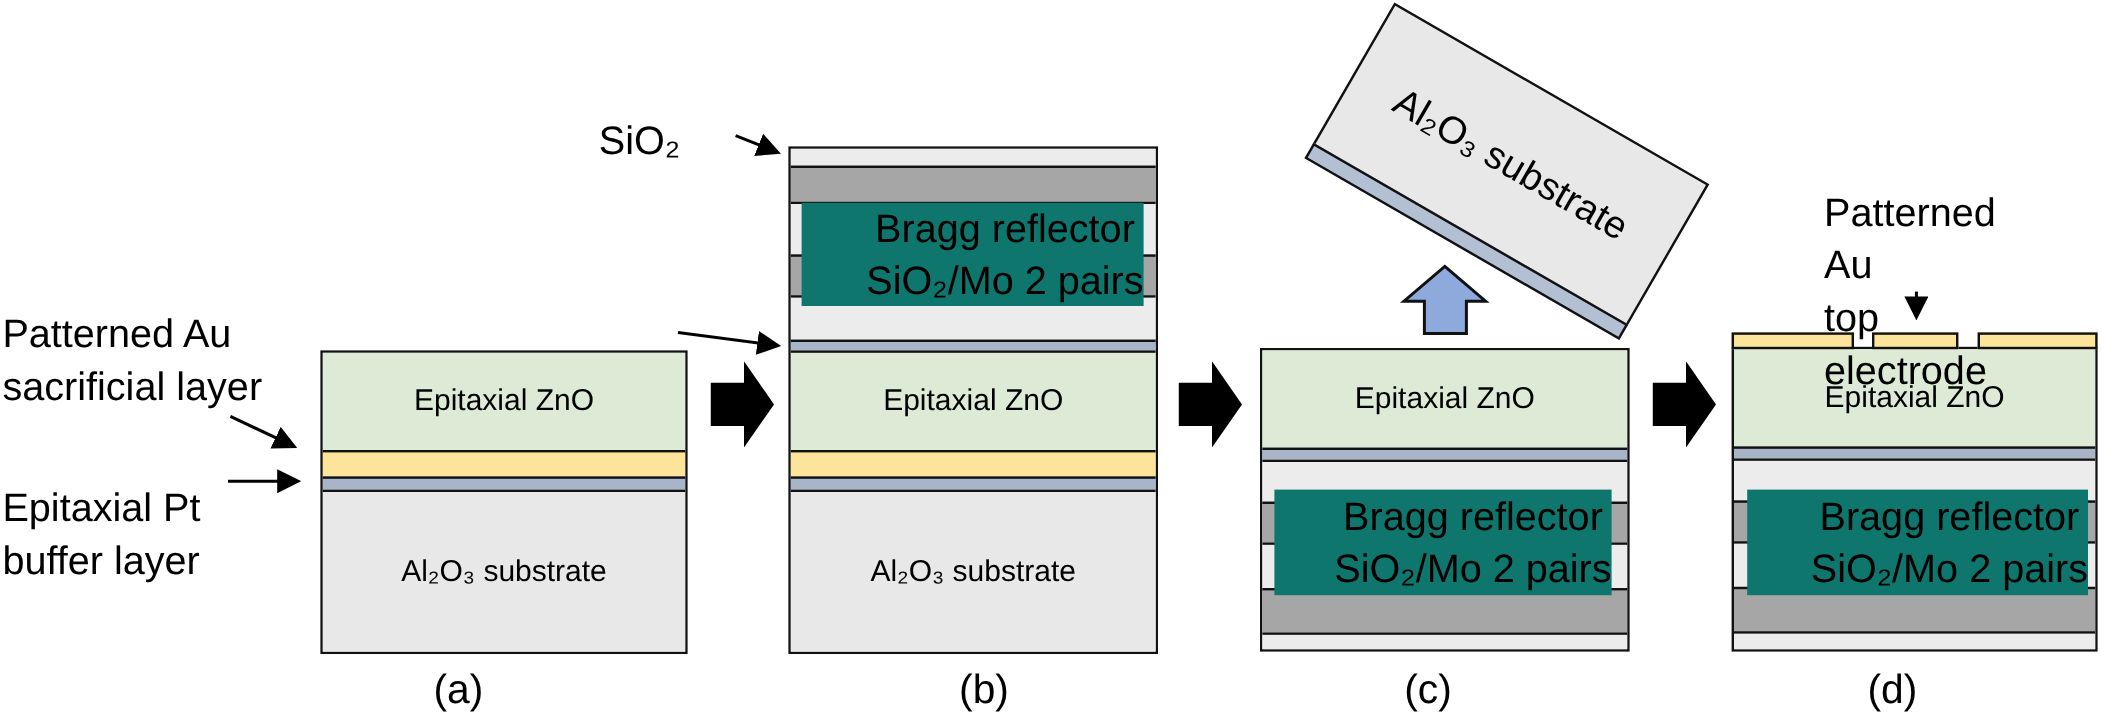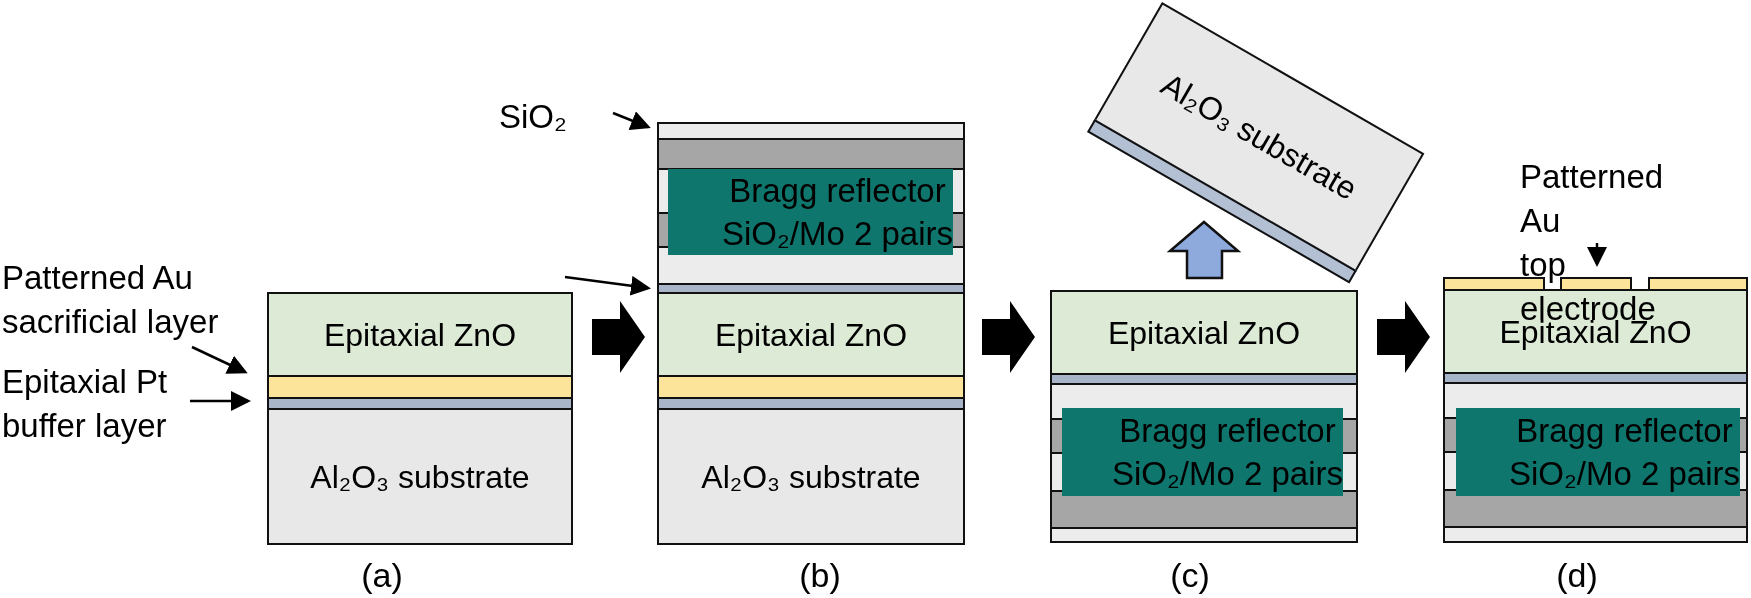--- a/index.html
+++ b/index.html
@@ -3,21 +3,21 @@
 <meta charset="utf-8">
 <style>
   html,body{margin:0;padding:0;background:#fff}
   .canvas{position:relative;width:1751px;height:598px;background:#fff;overflow:hidden;
           font-family:"Liberation Sans","DejaVu Sans",sans-serif;color:#000}
   .panel{position:absolute;border:2px solid #111;box-sizing:border-box;display:flex;
          flex-direction:column;background:#fff;z-index:2}
   .layer{box-sizing:border-box;flex:0 0 auto;display:flex;align-items:center;justify-content:center;overflow:visible}
   .layer + .layer{border-top:2px solid #111}
   .grow{flex:1 1 auto}
-  .ltxt{font-size:32px;line-height:1;white-space:nowrap}
+  .ltxt{font-size:25px;line-height:1;white-space:nowrap}
   .braggbox{position:absolute;background:#0f766e;display:flex;align-items:center;justify-content:flex-end;z-index:4}
   .braggtxt{font-size:33px;line-height:43px;white-space:pre-line;text-align:center}
   .ann{position:absolute;font-size:33px;line-height:44px;white-space:pre-line;z-index:6}
   .center{transform:translateX(-50%);text-align:left}
   .plabel{position:absolute;font-size:34px;transform:translateX(-50%);z-index:6}
   .parrow{position:absolute;width:53px;height:72px;z-index:3;
           clip-path:polygon(0 18px,28px 18px,28px 0,53px 36px,28px 72px,28px 54px,0 54px)}
   .auseg{position:absolute;box-sizing:border-box;border:2px solid #111;height:14px;z-index:3}
   .tilt{position:absolute;left:1162px;top:2px;transform:rotate(30deg);transform-origin:0 0;z-index:1}
   .tiltrect{box-sizing:border-box;width:303px;height:137px;border:2px solid #111;
@@ -25,21 +25,21 @@
   .tiltstrip{box-sizing:border-box;width:303px;height:15px;border:2px solid #111;margin-top:-2px}
   svg.overlay{position:absolute;left:0;top:0;z-index:5;pointer-events:none}
 </style>
 </head>
 <body>
 
 <div class="canvas">
 
   <div class="ann" style="left:2px;top:256px">Patterned Au
 sacrificial layer</div>
-  <div class="ann" style="left:2px;top:360px">Epitaxial Pt
+  <div class="ann" style="left:2px;top:401px">Epitaxial Pt
 buffer layer</div>
 
   <div class="panel" style="left:267px;top:292px;width:306px;height:253px">
     <div class="layer" style="height: 81px; background-color: rgb(220, 234, 214);">
       <span class="ltxt">Epitaxial ZnO</span>
     </div>
     <div class="layer" style="height: 22px; background-color: rgb(252, 228, 155);"></div>
     <div class="layer" style="height: 11px; background-color: rgb(168, 180, 200);"></div>
     <div class="layer grow" style="background-color: rgb(232, 232, 233);">
       <span class="ltxt">Al₂O₃ substrate</span>

